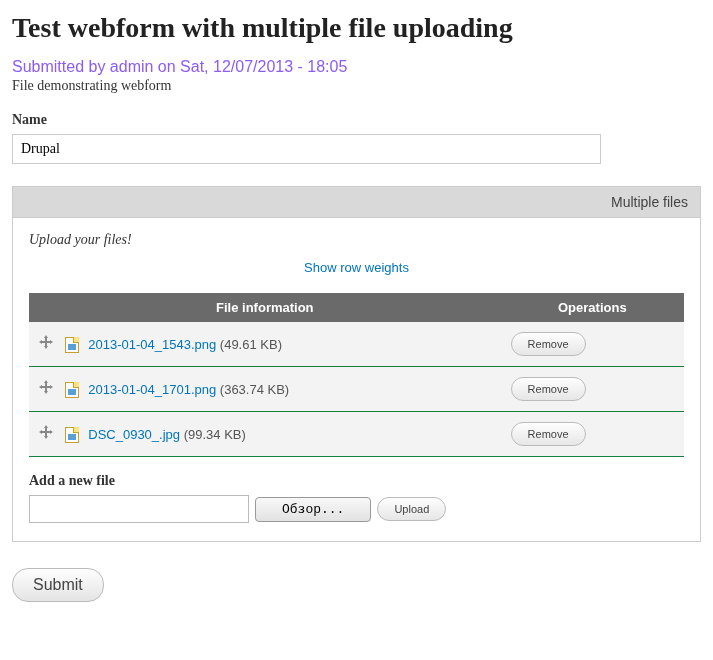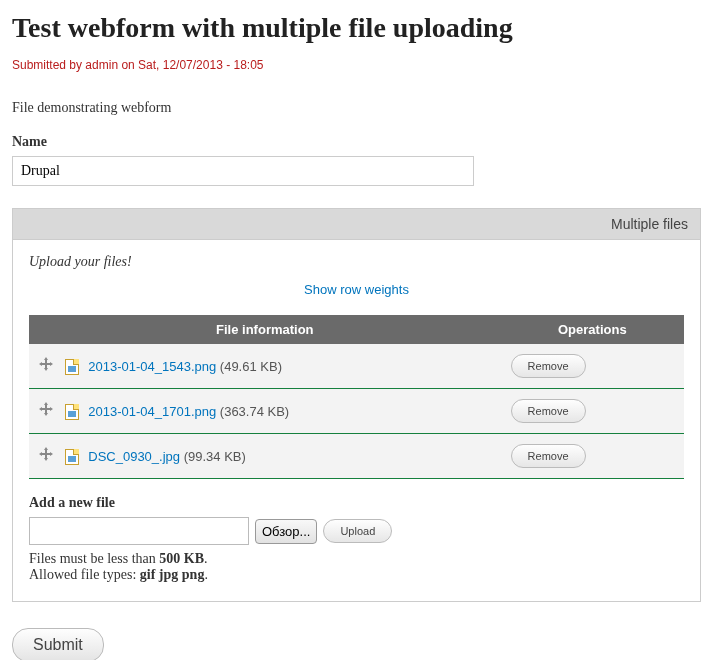--- a/index.html
+++ b/index.html
@@ -1,21 +1,21 @@
 <!DOCTYPE html>
 <html><head>
 <meta charset="utf-8">
 <style>
 * { box-sizing: border-box; margin: 0; padding: 0; }
 body { font-family: Georgia, "Times New Roman", serif; font-size: 14px; color: #333; background: #fff; padding: 12px; width: 713px; }
 h1 { font-size: 28px; font-weight: bold; margin-bottom: 14px; color: #222; }
-.submitted { font-family: Arial, sans-serif; font-size: 12px; color: #b91c1c; margin-bottom: 28px; }
+.submitted { font-family: Arial, sans-serif; font-size: 16px; color: #8b5cf6; margin-bottom: 2px; }
 .description { margin-bottom: 18px; }
 .label { font-weight: bold; margin-bottom: 6px; display: block; }
-.text-input { width: 462px; padding: 6px 8px; border: 1px solid #ccc; font-size: 14px; font-family: Georgia, serif; }
+.text-input { width: 589px; padding: 6px 8px; border: 1px solid #ccc; font-size: 14px; font-family: Georgia, serif; }
 .fieldset { border: 1px solid #ccc; margin-top: 22px; background: #fff; }
 .fieldset-legend { background: #d9d9d9; border-bottom: 1px solid #ccc; padding: 7px 12px; font-family: Arial, sans-serif; font-size: 14px; color: #444; text-align: right; }
 .fieldset-body { padding: 14px 16px 18px; }
 .helptext { font-style: italic; margin-bottom: 12px; }
 .show-weights { text-align: center; margin-bottom: 18px; font-family: Arial, sans-serif; font-size: 13px; }
 .show-weights a { color: #0074bd; text-decoration: none; }
 table.files { width: 100%; border-collapse: collapse; font-family: Arial, sans-serif; font-size: 13px; }
 table.files th { background: #6a6a6a; color: #fff; text-align: center; padding: 7px 10px; font-weight: bold; }
 table.files td { padding: 10px; border-bottom: 1px solid #15803d; background: #f3f3f3; vertical-align: middle; }
 .drag-handle { display: inline-block; width: 14px; height: 14px; position: relative; color: #888; cursor: move; }
@@ -23,21 +23,21 @@
 .file-icon { display: inline-block; width: 14px; height: 16px; background: #fff; border: 1px solid #c8a030; position: relative; margin: 0 6px 0 8px; vertical-align: middle; }
 .file-icon::before { content: ""; position: absolute; top: -1px; right: -1px; width: 5px; height: 5px; background: #ffe27a; border-left: 1px solid #c8a030; border-bottom: 1px solid #c8a030; }
 .file-icon::after { content: ""; position: absolute; left: 2px; top: 6px; width: 8px; height: 6px; background: linear-gradient(#5aa0d8,#5aa0d8); }
 .filelink { color: #0074bd; text-decoration: none; }
 .filesize { color: #555; }
 .btn { font-family: Arial, sans-serif; font-size: 11px; color: #444; background: linear-gradient(#fefefe,#e6e6e6); border: 1px solid #bbb; border-radius: 14px; padding: 5px 16px; cursor: pointer; }
 .add-file { margin-top: 16px; }
 .add-file-label { font-weight: bold; margin-bottom: 6px; display: block; font-family: Liberation Serif, serif; }
 .file-row { display: flex; align-items: center; gap: 6px; }
 .file-path { width: 220px; height: 28px; border: 1px solid #bbb; padding: 4px; background: #fff; }
-.browse-btn { font-family: Liberation Sans, sans-serif; font-size: 13px; background: linear-gradient(#f8f8f8,#e2e2e2); border: 1px solid #999; border-radius: 4px; padding: 4px 6px; cursor: pointer; }
+.browse-btn { font-family: Liberation Mono, monospace; font-size: 13px; background: linear-gradient(#f8f8f8,#e2e2e2); border: 1px solid #999; border-radius: 4px; padding: 4px 26px; cursor: pointer; }
 .hints { margin-top: 6px; font-size: 14px; }
 .submit-row { margin-top: 26px; }
 .submit-btn { font-family: Arial, sans-serif; font-size: 16px; color: #444; background: linear-gradient(#fefefe,#e4e4e4); border: 1px solid #bbb; border-radius: 16px; padding: 7px 20px; cursor: pointer; }
 .col-info { width: 72%; }
 .col-ops { width: 28%; }
 </style>
 </head>
 <body>
 
 
@@ -100,24 +100,20 @@
       </tbody>
     </table>
 
     <div class="add-file">
       <label class="add-file-label">Add a new file</label>
       <div class="file-row">
         <input type="text" class="file-path" style="">
         <button class="browse-btn">Обзор...</button>
         <button class="btn">Upload</button>
       </div>
-      <div class="hints">
-        <span>Files must be less than </span><b>500 KB</b>.<br>
-        <span>Allowed file types: </span><b>gif jpg png</b>.
-      </div>
     </div>
   </div>
 </div>
 
 <div class="submit-row">
   <button class="submit-btn">Submit</button>
 </div>
 
 
 

